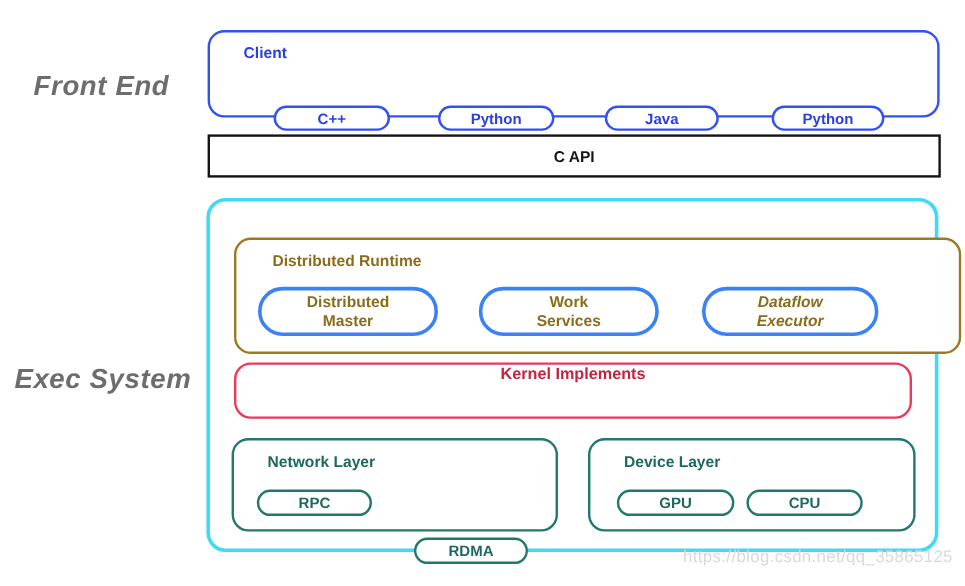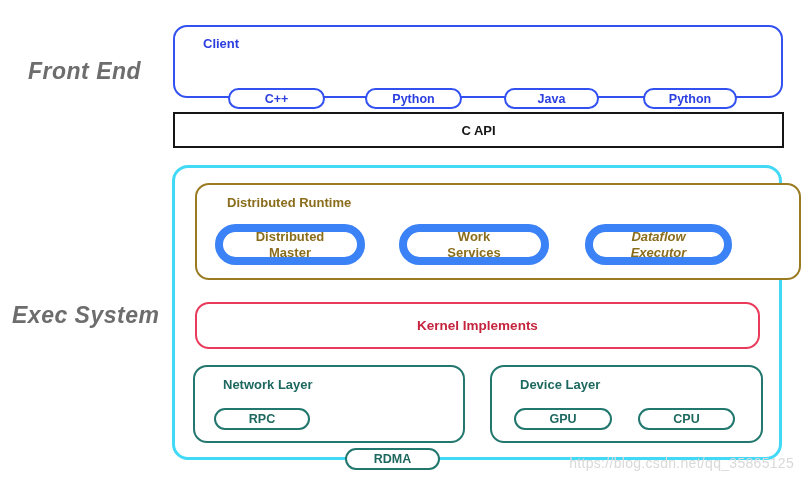--- a/index.html
+++ b/index.html
@@ -35,43 +35,43 @@
     margin-left: 12px;
   }
 
   .client-box  { left: 173px; top: 25px;  width: 610px; height: 73px;  border: 2.5px solid #3351f1; }
   .capi-box    { left: 173px; top: 112px; width: 611px; height: 36px;  border: 2.5px solid #151515; border-radius: 0;
                  display: flex; align-items: center; justify-content: center; }
   .capi-label  { font-size: 13px; font-weight: bold; color: #151515; }
 
   .exec-box    { left: 172px; top: 165px; width: 610px; height: 295px; border: 3px solid #41d9f6; border-radius: 16px; }
 
-  .runtime-box { left: 195px; top: 183px; width: 606px; height: 97px;  border: 2.5px solid #9a7b22; }
+  .runtime-box { left: 195px; top: 198px; width: 606px; height: 97px;  border: 2.5px solid #9a7b22; }
   .kernel-box  { left: 195px; top: 302px; width: 565px; height: 47px;  border: 2.5px solid #ea3a5c;
-                 display: flex; align-items: center; justify-content: center; }
+                 display: flex; justify-content: center; }
   .kernel-label{ font-size: 13.5px; font-weight: bold; color: #c5243e; }
 
   .network-box { left: 193px; top: 365px; width: 272px; height: 78px;  border: 2.5px solid #22776e; }
   .device-box  { left: 490px; top: 365px; width: 273px; height: 78px;  border: 2.5px solid #22776e; }
 
   
   .pill {
     position: absolute;
     box-sizing: border-box;
     border-radius: 999px;
     display: flex;
     align-items: center;
     justify-content: center;
     text-align: center;
     font-weight: bold;
     background: #ffffff;
     white-space: nowrap;
   }
   .pill-blue { border: 2px solid #3351f1; color: #2b3fe0; font-size: 12.5px; height: 21px; top: 61px; }
-  .pill-gold { border: 8px solid #3b82f6; color: #8a6d1c; font-size: 13px;   height: 41px; top: 39px; align-items: center; }
+  .pill-gold { border: 3px solid #3b82f6; color: #8a6d1c; font-size: 13px;   height: 41px; top: 39px; align-items: center; }
   .pill-gold span { white-space: normal; line-height: 16px; display: inline-block; }
   .pill-teal { border: 2px solid #22776e; color: #1d685f; font-size: 12.5px; height: 22px; top: 41px; }
 
   
   .p-cpp    { left: 53px;  width: 97px; }
   .p-python { left: 190px; width: 97px; }
   .p-java   { left: 329px; width: 95px; }
   .p-others { left: 468px; width: 94px; }
 
   
@@ -80,21 +80,21 @@
   .p-de { left: 388px; width: 147px; font-style: italic; }
   .p-dm span { max-width: 82px; }
   .p-ws span { max-width: 62px; }
   .p-de span { max-width: 64px; }
 
   
   .p-rpc  { left: 19px;  width: 96px; }
   .p-rdma { left: 150px; width: 95px; margin-top: 40px; }
   
   .p-gpu { left: 22px;  width: 98px; }
-  .p-cpu { left: 146px; width: 97px; }
+  .p-cpu { left: 130px; width: 97px; }
 
   .t-blue { color: #2b3fe0; left: 16px; top: 9px; }
   .t-gold { color: #8a6d1c; left: 18px; top: 10px; }
   .t-teal { color: #1d685f; left: 16px; top: 10px; }
 
   .watermark {
     position: absolute;
     right: 10px;
     top: 455px;
     font-size: 14px;

